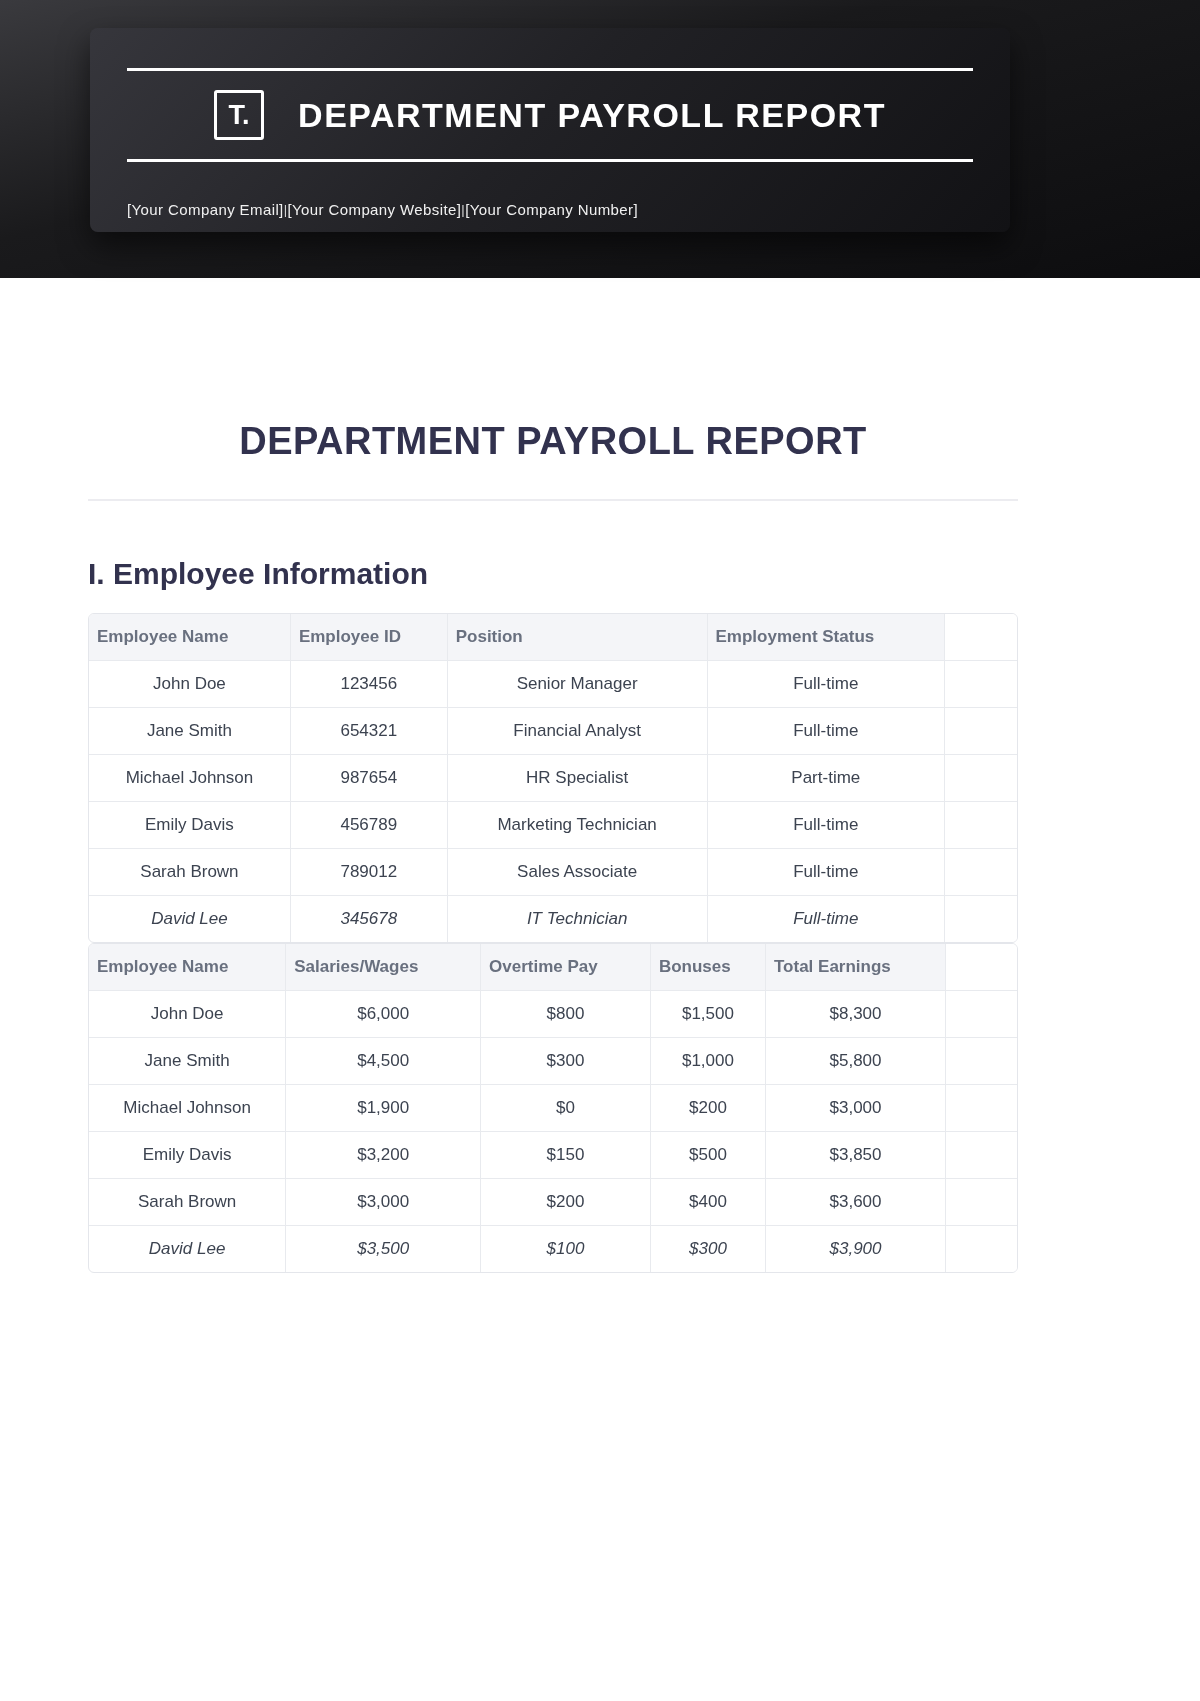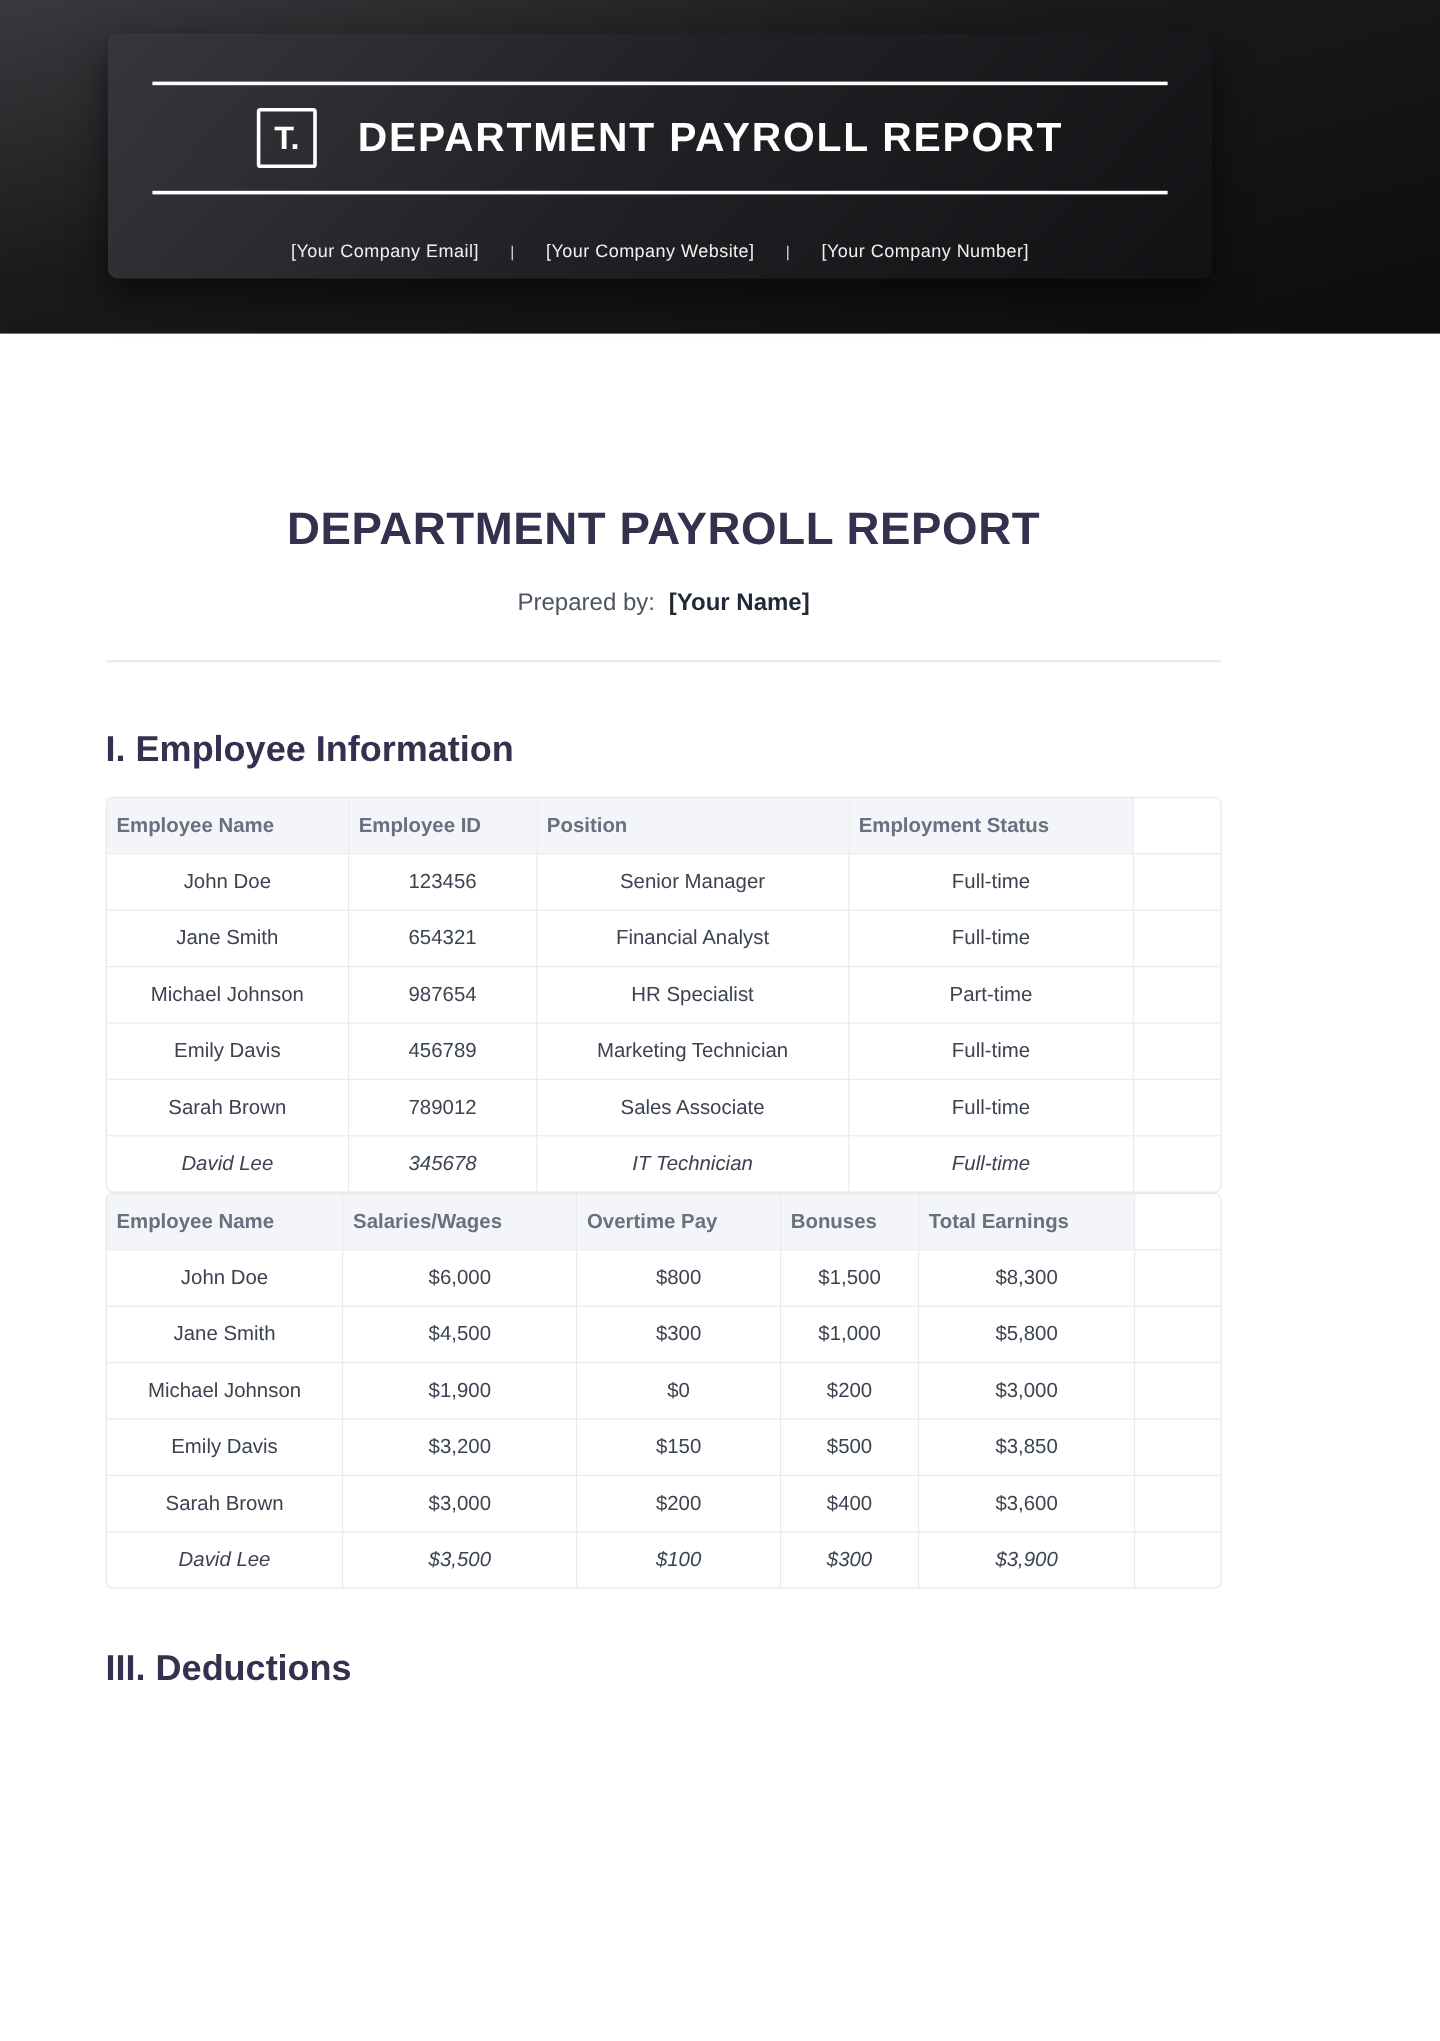--- a/index.html
+++ b/index.html
@@ -25,21 +25,21 @@
   .rule { height: 3px; background: #ffffff; }
   .rule-top { margin-top: 40px; }
   .brand-row { height: 88px; display: flex; align-items: center; justify-content: center; gap: 34px; }
   .logo-box {
     width: 50px; height: 50px; border: 3px solid #ffffff; border-radius: 3px;
     display: flex; align-items: center; justify-content: center;
     color: #ffffff; font-weight: 700; font-size: 27px; flex: 0 0 auto;
   }
   .header-title { margin: 0; color: #ffffff; font-size: 34px; font-weight: 700; letter-spacing: 1.5px; white-space: nowrap; }
   .contact-row {
-    margin-top: 39px; display: flex; justify-content: center; align-items: center; gap: 26px;
+    margin-top: 39px; display: flex; align-items: center; 
     color: #f1f1f1; font-size: 15px; letter-spacing: 0.4px;
   }
   .contact-sep { color: #d8d8d8; font-size: 13px; }
 
   
   .content { width: 930px; margin-left: 88px; color: #374151; }
   .doc-title {
     margin: 142px 0 0; text-align: center;
     font-size: 38px; font-weight: 700; color: #32324e; letter-spacing: 0.5px;
   }
@@ -95,24 +95,20 @@
         <span class="contact-sep">|</span>
         <span>[Your Company Number]</span>
       </div>
     </div>
   </header>
 
   <main class="content">
 
     <h2 class="doc-title">DEPARTMENT PAYROLL REPORT</h2>
 
-    <p class="prepared">
-      <span>Prepared by:</span>
-      <strong>[Your Name]</strong>
-    </p>
 
     <hr class="divider">
 
     <section class="sec-1">
       <h3 class="section-heading">I. Employee Information</h3>
       <div class="table-wrap cols-emp">
           <table class="tbl">
             <thead>
               <tr>
                 <th>Employee Name</th>
@@ -231,17 +227,16 @@
                 <td>$300</td>
                 <td>$3,900</td>
                 <td class="empty-cell"></td>
               </tr>
             </tbody>
           </table>
         </div>
     </section>
 
     <section class="sec-3">
-      <h3 class="section-heading">III. Deductions</h3>
     </section>
 
   </main>
 </div>
 
 </body></html>

